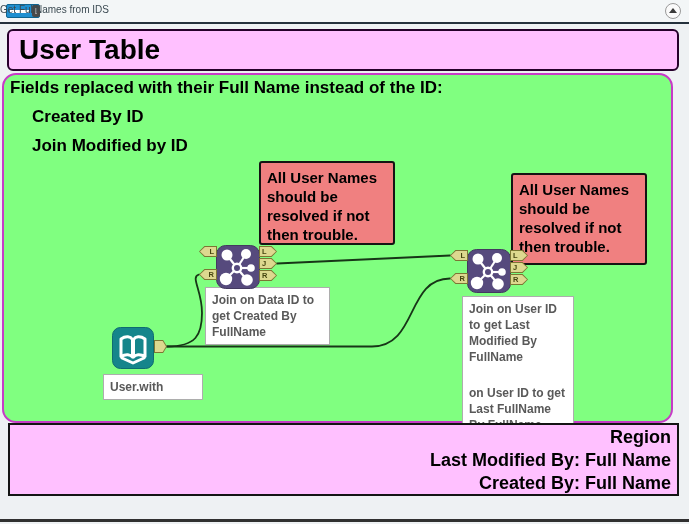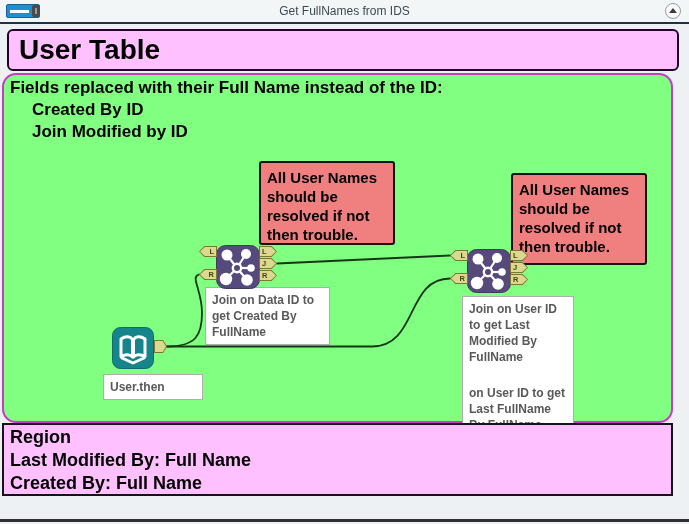--- a/index.html
+++ b/index.html
@@ -11,22 +11,22 @@
   
   .titlebar{
     position:absolute;left:0;top:0;width:689px;height:22px;
     background:#f3f6f7;border-bottom:2px solid #24313c;z-index:6;
   }
   .tab-icon{position:absolute;left:6px;top:4px;width:34px;height:14px;background:#1f8fd0;border-radius:2px;border:1px solid #10648f;box-sizing:border-box;}
   .tab-icon .stripe{position:absolute;left:3px;top:5px;width:19px;height:3px;background:#ffffff;}
   .tab-icon .knob{position:absolute;right:-1px;top:0px;width:8px;height:12px;background:#4a4a4a;border-radius:2px;}
   .tab-icon .knob-slit{position:absolute;right:2px;top:3px;width:2px;height:6px;background:#9a9a9a;}
   .win-title{
-    position:absolute;left:0;right:0;top:4px;text-align:center;
-    font-size:12px;color:#3b4a52;
+    position:absolute;left:0;right:0;top:4px;text-align:left;
+    font-size:10px;color:#3b4a52;
   }
   .collapse-btn{
     position:absolute;right:8px;top:3px;width:16px;height:16px;border-radius:50%;
     background:#fafafa;border:1px solid #9a9a9a;box-sizing:border-box;padding:0;
     display:flex;align-items:center;justify-content:center;cursor:pointer;
   }
   
   .header-box{
     position:absolute;left:7px;top:29px;width:672px;height:42px;box-sizing:border-box;
     background:#ffc0ff;border:2px solid #26002b;border-radius:6px;z-index:3;
@@ -34,21 +34,21 @@
   }
   .header-box .title-text{
     font-size:28px;font-weight:700;color:#000;padding-left:10px;letter-spacing:0px;
   }
   
   .green-box{
     position:absolute;left:2px;top:73px;width:671px;height:350px;box-sizing:border-box;
     background:#80ff80;border:2px solid #c73bc7;border-radius:14px;z-index:1;
   }
   .green-box .gb-heading{font-size:17px;font-weight:700;color:#000;line-height:22px;margin:2px 0 0 6px;}
-  .green-box .gb-item{font-size:17px;font-weight:700;color:#000;line-height:22px;margin-left:28px;}
+  .green-box .gb-item{font-size:17px;font-weight:700;color:#000;line-height:22px;margin-left:28px;margin-top:7px;}
   
   .wires{position:absolute;left:0;top:0;z-index:2;pointer-events:none;}
   .wires path{pointer-events:stroke;}
   
   .warn-box{
     position:absolute;box-sizing:border-box;background:#f08080;border:2px solid #141414;border-radius:3px;
     padding:5px 6px;font-size:15px;font-weight:700;color:#000;line-height:19px;z-index:3;
   }
   .warn-1{left:259px;top:161px;width:136px;height:84px;}
   .warn-2{left:511px;top:173px;width:136px;height:92px;}
@@ -74,22 +74,22 @@
   .anc.out .anc-border,.anc.out .anc-fill{clip-path:polygon(0 0,70% 0,100% 50%,70% 100%,0 100%);}
   .anc .anc-label{
     position:absolute;top:0;bottom:0;display:flex;align-items:center;
     font-size:7.5px;font-weight:700;color:#454510;
   }
   .anc.in .anc-label{right:3px;}
   .anc.out .anc-label{left:3px;}
   .anc.big{width:13px;height:13px;}
   
   .region-box{
-    position:absolute;left:2px;top:423px;width:671px;height:73px;box-sizing:border-box;
-    background:#ffc0ff;border:2px solid #141414;padding:1px 6px;z-index:3;
+    position:absolute;left:8px;top:423px;width:671px;height:73px;box-sizing:border-box;
+    background:#ffc0ff;border:2px solid #141414;padding:1px 6px;z-index:3;text-align:right;
   }
   .region-box .rg-line{font-size:18px;font-weight:700;color:#000;line-height:23px;}
   
   .bottom-edge{position:absolute;left:0;top:519px;width:689px;height:3px;background:#303030;z-index:6;}
 </style>
 </head>
 <body>
 
 <div class="titlebar">
   <div class="tab-icon">
@@ -225,21 +225,21 @@
       <path d="M33,12 C28,8.5 23.5,9.5 21.5,12.5 L21.5,30 C23.5,27.5 28,26.5 33,29.5 Z"></path>
       <path d="M10,31 L21,36 L32,31"></path>
     </g>
   </svg>
 </div>
 <div class="anc out big" style="left:154px;top:340px">
   <div class="anc-border"></div>
   <div class="anc-fill"></div>
 </div>
 <div class="tool-label label-input">
-  <div>User.then</div>
+  <div>User.with</div>
 </div>
 
 <div class="region-box">
   <div class="rg-line">Region</div>
   <div class="rg-line">Last Modified By: Full Name</div>
   <div class="rg-line">Created By: Full Name</div>
 </div>
 
 <div class="bottom-edge"></div>
 

